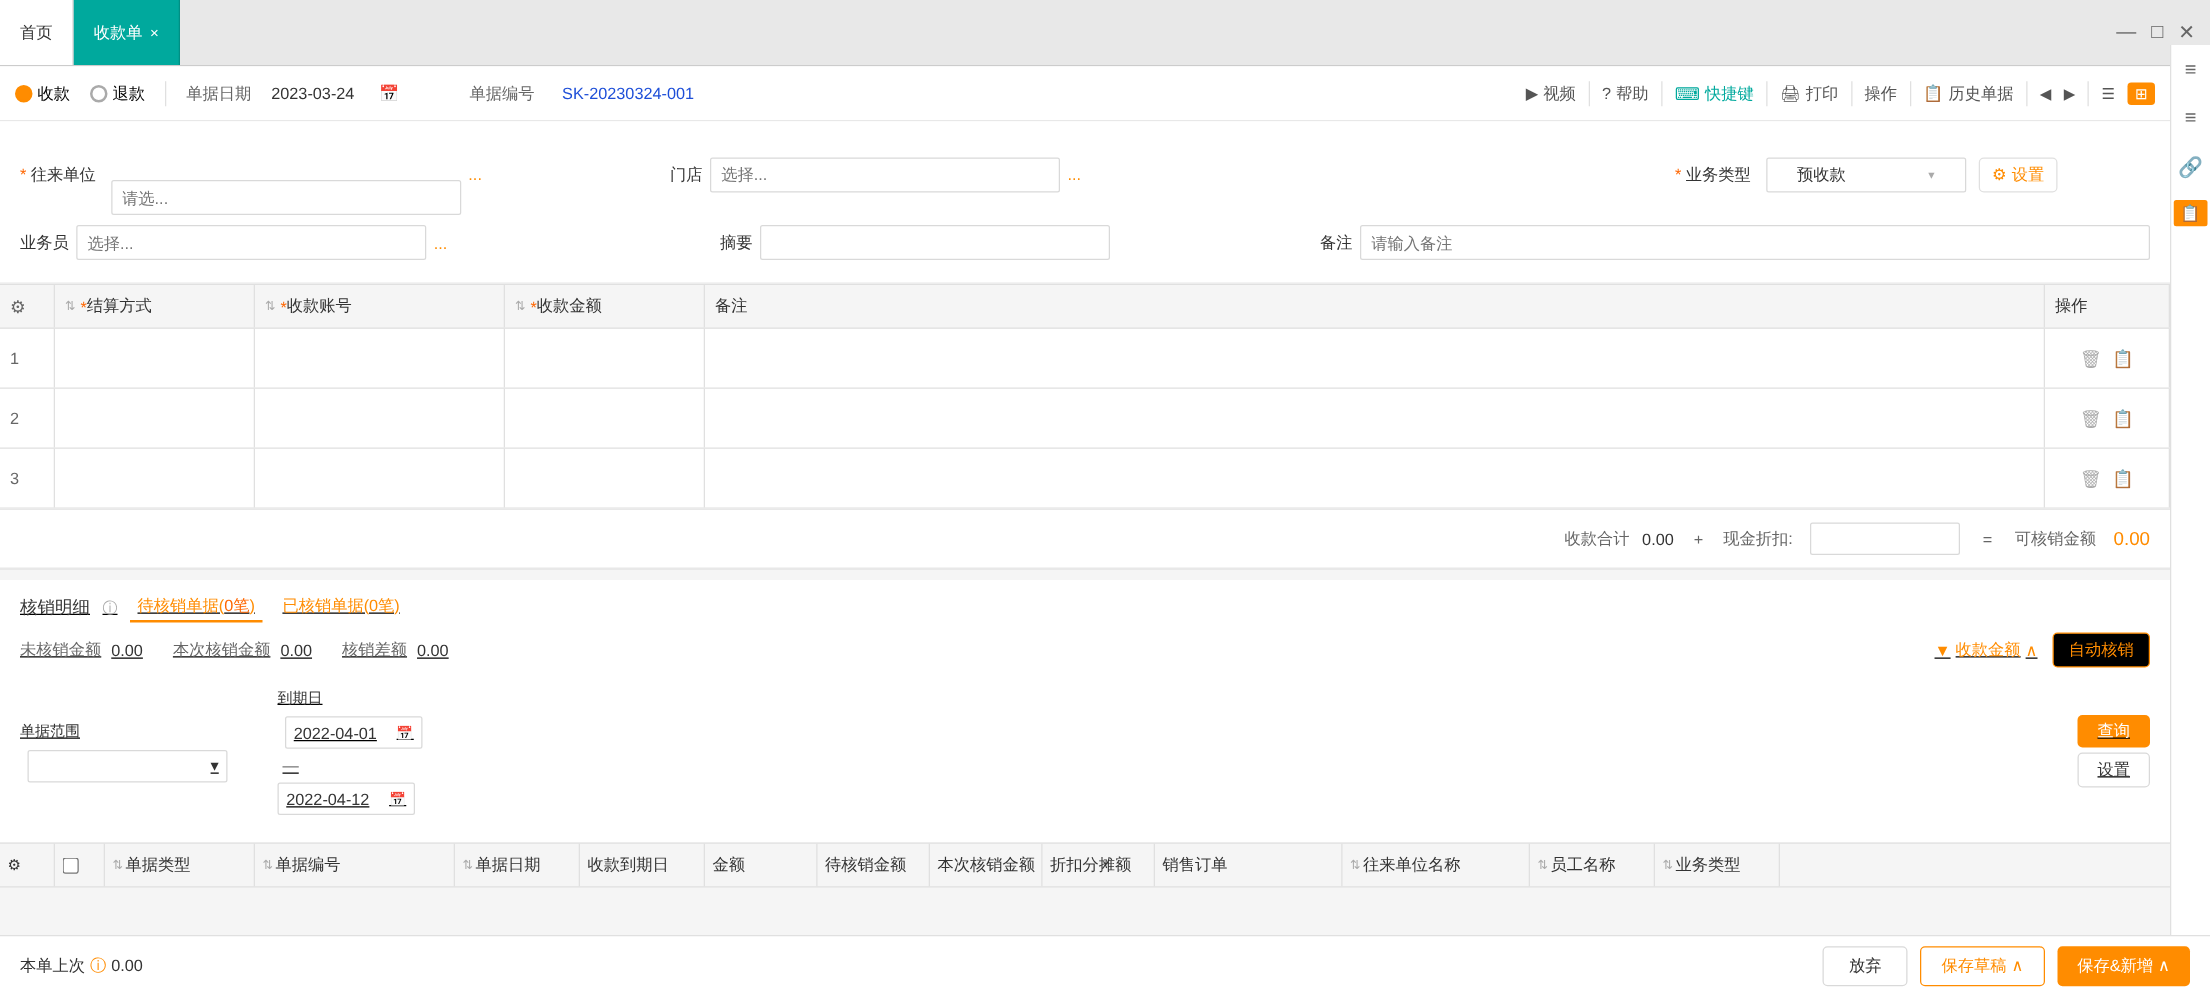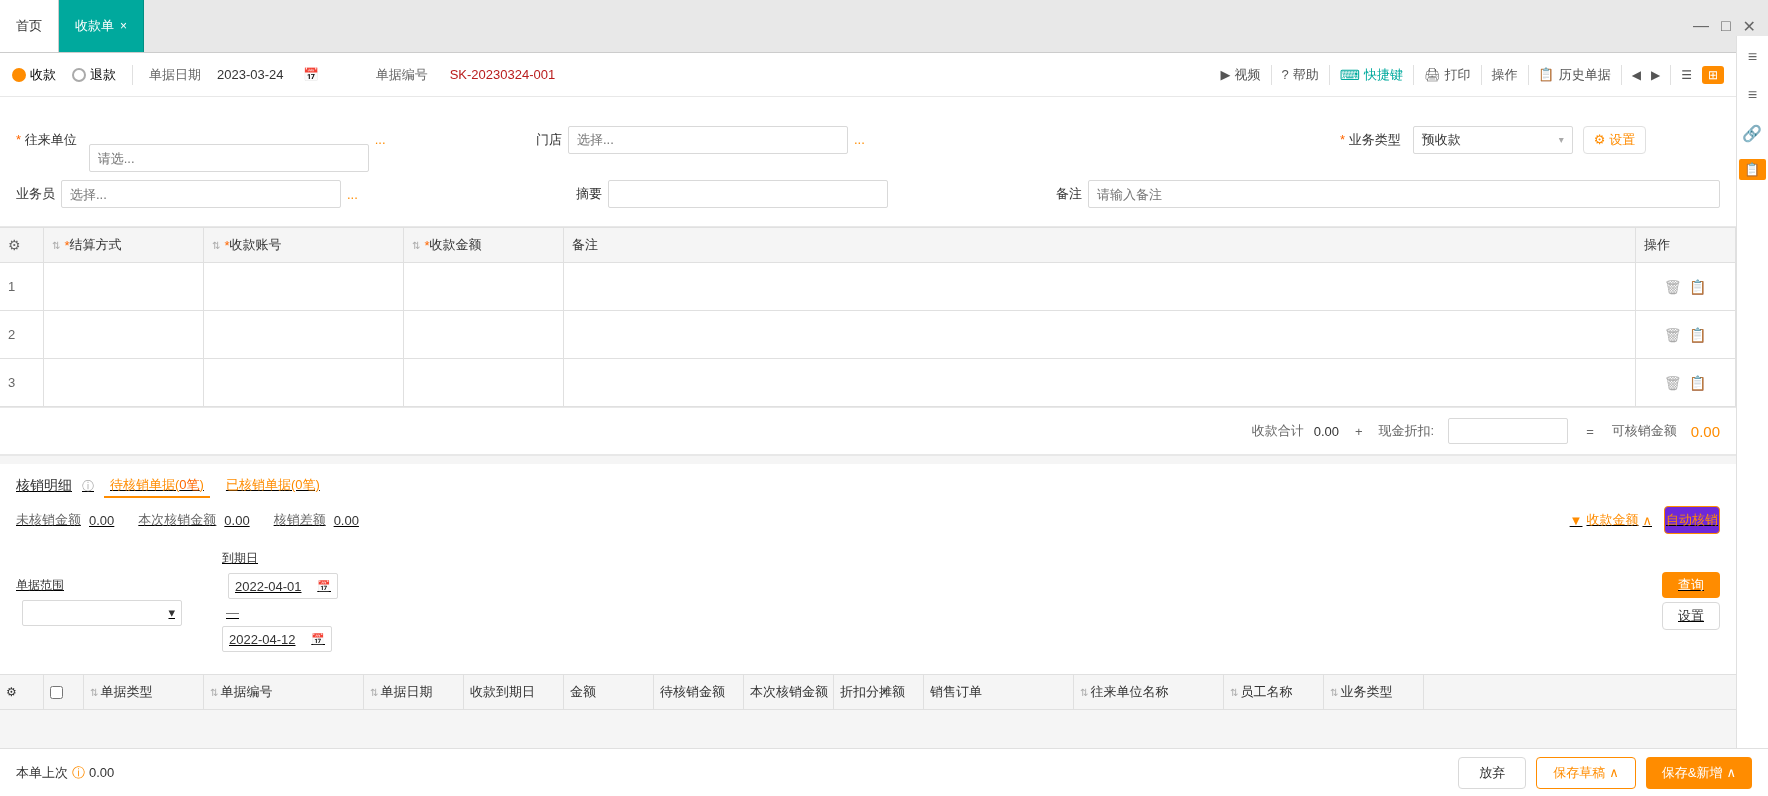--- a/index.html
+++ b/index.html
@@ -37,21 +37,21 @@
       padding: 0 12px; border-bottom: 1px solid #e8e8e8;
       gap: 16px;
     }
     .toolbar-radio { display: flex; align-items: center; gap: 6px; }
     .radio-btn { display: flex; align-items: center; gap: 4px; cursor: pointer; }
     .radio-circle { width: 14px; height: 14px; border-radius: 50%; border: 2px solid #ff8c00; display: inline-block; }
     .radio-circle.active { background: #ff8c00; }
     .radio-empty { width: 14px; height: 14px; border-radius: 50%; border: 2px solid #aaa; display: inline-block; }
 
     .field-label { color: #666; white-space: nowrap; }
-    .field-value { color: #b91c1c; }
+    .field-value { color: #1d4ed8; }
     .toolbar-mid { display: flex; align-items: center; gap: 16px; flex: 1; }
     .toolbar-right { display: flex; align-items: center; gap: 10px; margin-left: auto; }
     .toolbar-icon-btn {
       display: flex; align-items: center; gap: 4px;
       color: #555; cursor: pointer; font-size: 12px; white-space: nowrap;
     }
     .toolbar-icon-btn.highlight { color: #00a99d; }
     .toolbar-separator { width: 1px; height: 20px; background: #e0e0e0; }
 
     
@@ -63,21 +63,21 @@
     .form-field { display: flex; align-items: center; flex: 1; }
     .form-field-label { color: #333; white-space: nowrap; min-width: fit-content; margin-right: 6px; }
     .form-input {
       border: 1px solid #d9d9d9; border-radius: 2px; height: 28px;
       padding: 0 8px; flex: 1; color: #bbb; background: #fff;
       outline: none; font-size: 13px;
     }
     .more-btn { color: #ff8c00; cursor: pointer; margin-left: 6px; font-size: 13px; }
     .select-field {
       border: 1px solid #d9d9d9; border-radius: 2px; height: 28px;
-      padding: 0 8px; color: #bbb; background: #fff;
+      padding: 0 24px; color: #bbb; background: #fff;
       display: flex; align-items: center; justify-content: space-between;
       cursor: pointer; min-width: 180px;
     }
     .form-divider { width: 40px; }
     .settings-btn {
       background: #fff; border: 1px solid #e0e0e0; border-radius: 4px;
       padding: 4px 10px; color: #ff8c00; cursor: pointer;
       display: flex; align-items: center; gap: 4px; margin-left: 10px;
     }
     .dropdown-arrow { color: #aaa; font-size: 10px; margin-left: 4px; }
@@ -131,22 +131,22 @@
     }
     .verify-tab.active { border-bottom: 2px solid #ff8c00; }
     .stat-item { display: flex; align-items: center; gap: 4px; color: #333; font-size: 12px; }
     .stat-label { color: #666; }
     .stat-value { color: #333; font-weight: 500; }
     .filter-btn {
       display: flex; align-items: center; gap: 4px;
       color: #ff8c00; cursor: pointer; font-size: 12px;
     }
     .auto-verify-btn {
-      background: #6d28d9; border: 1px solid #ff8c00; border-radius: 4px;
-      padding: 4px 1px; color: #ff8c00; cursor: pointer; font-size: 13px;
+      background: #000000; border: 1px solid #ff8c00; border-radius: 4px;
+      padding: 4px 12px; color: #ff8c00; cursor: pointer; font-size: 13px;
     }
 
     
     .search-filters {
       background: #fff; padding: 8px 0; margin-bottom: 4px;
       display: flex; align-items: center; gap: 16px;
     }
     .filter-field { display: flex; align-items: flex-start; gap: 6px; flex-direction: column; }
     .filter-label { color: #333; white-space: nowrap; font-size: 12px; }
     .filter-select {

